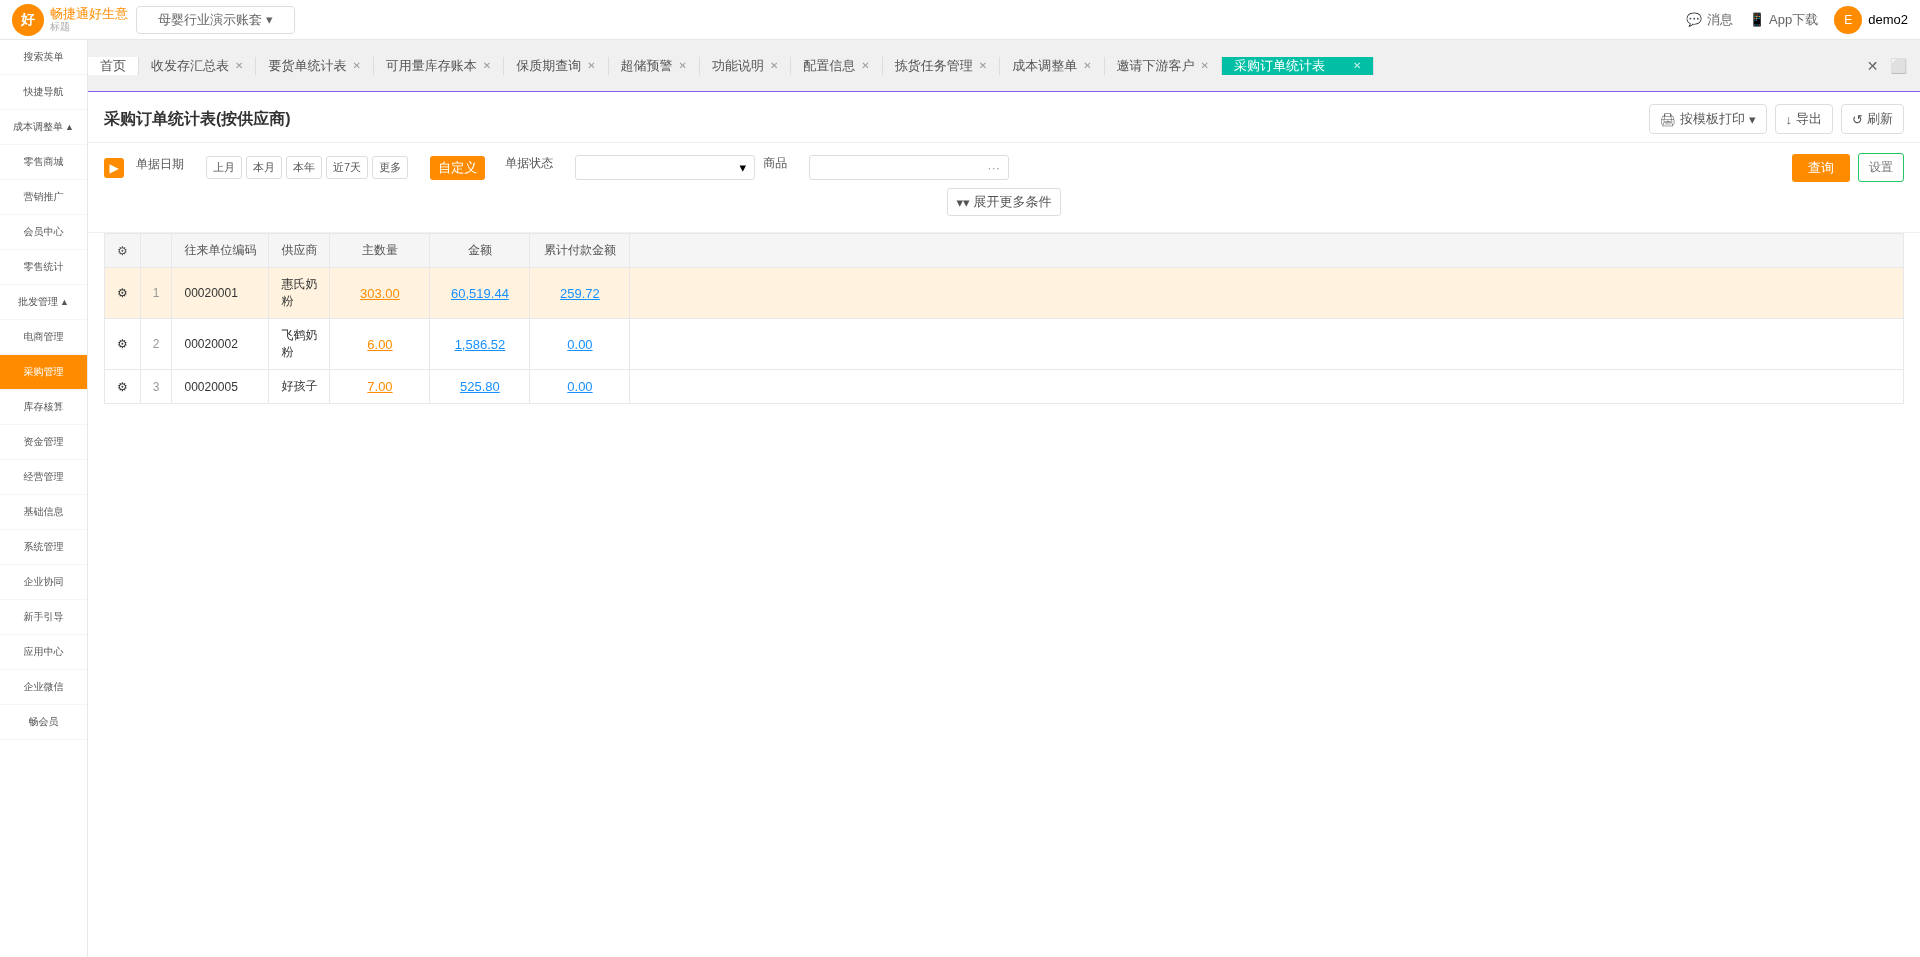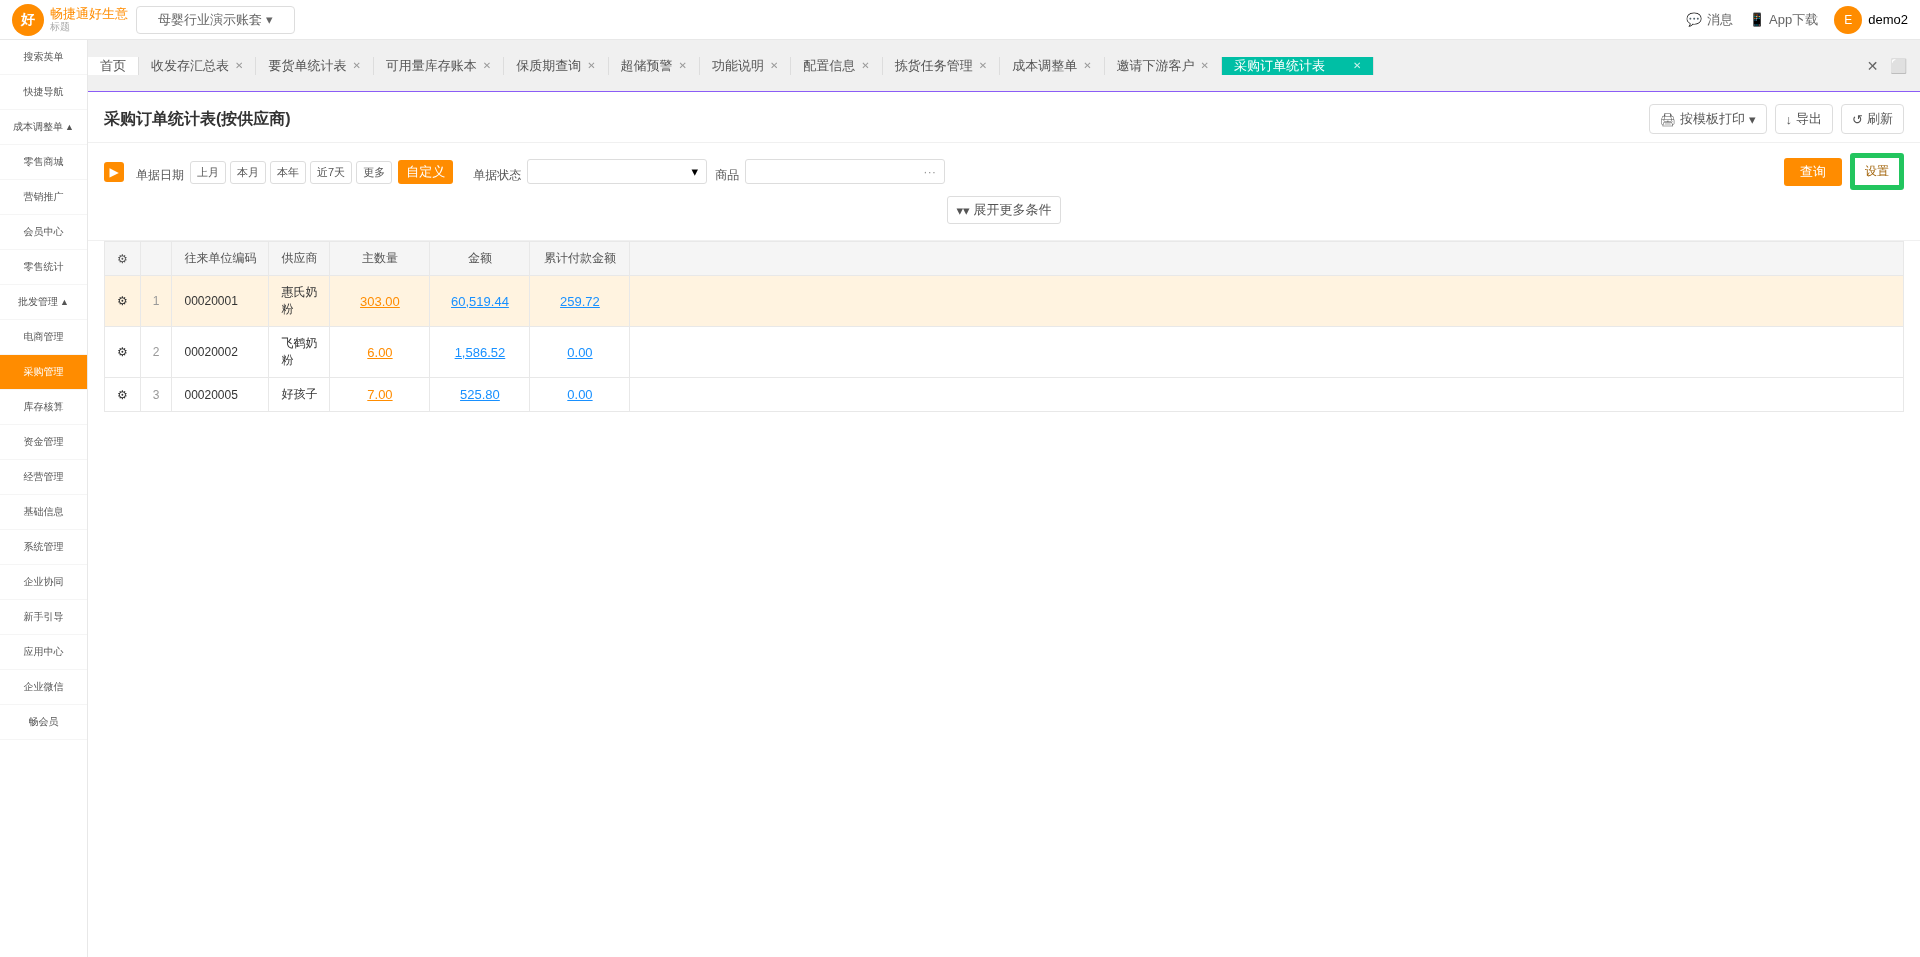--- a/index.html
+++ b/index.html
@@ -46,31 +46,31 @@
     .page-title { font-size: 16px; font-weight: bold; color: #333; }
     .page-header-actions { display: flex; align-items: center; gap: 8px; }
     .btn-print { display: flex; align-items: center; gap: 4px; padding: 5px 10px; border: 1px solid #ddd; border-radius: 4px; background: #fff; cursor: pointer; font-size: 12px; color: #555; }
     .btn-export { display: flex; align-items: center; gap: 4px; padding: 5px 10px; border: 1px solid #ddd; border-radius: 4px; background: #fff; cursor: pointer; font-size: 12px; color: #555; }
     .btn-refresh { display: flex; align-items: center; gap: 4px; padding: 5px 10px; border: 1px solid #ddd; border-radius: 4px; background: #fff; cursor: pointer; font-size: 12px; color: #555; }
 
     
     .filter-area { padding: 10px 16px; background: #fff; border-bottom: 1px solid #f0f0f0; flex-shrink: 0; }
     .filter-row { display: flex; align-items: center; gap: 12px; flex-wrap: wrap; }
     .filter-toggle { width: 20px; height: 20px; background: #ff8c00; color: white; border-radius: 3px; display: flex; align-items: center; justify-content: center; cursor: pointer; font-size: 12px; flex-shrink: 0; }
-    .filter-item { display: flex; align-items: flex-end; gap: 6px; }
+    .filter-item { display: flex; align-items: flex-start; gap: 22px; }
     .filter-label { font-size: 12px; color: #555; white-space: nowrap; }
     .filter-dates { display: flex; align-items: center; gap: 4px; }
     .date-btn { padding: 3px 6px; border: 1px solid #ddd; border-radius: 3px; cursor: pointer; font-size: 11px; color: #555; background: #fff; }
     .date-range-text { font-size: 11px; color: #888; }
     .filter-select { display: flex; align-items: center; gap: 4px; border: 1px solid #ddd; border-radius: 3px; padding: 4px 8px; min-width: 180px; cursor: pointer; background: #fff; }
     .filter-select-label { flex: 1; font-size: 12px; color: #555; }
     .filter-input-area { display: flex; align-items: center; border: 1px solid #ddd; border-radius: 3px; padding: 4px 8px; min-width: 200px; }
     .filter-input-area input { border: none; outline: none; font-size: 12px; flex: 1; }
     .btn-query { padding: 5px 16px; background: #ff8c00; color: white; border: none; border-radius: 3px; cursor: pointer; font-size: 13px; }
-    .btn-settings { padding: 5px 10px; border: 5px solid #22c55e; background: #fff; border-radius: 3px; cursor: pointer; font-size: 12px; color: #a16207; }
+    .btn-settings { padding: 5px 10px; border: 1px solid #22c55e; background: #fff; border-radius: 3px; cursor: pointer; font-size: 12px; color: #737373; }
     .expand-btn { display: flex; align-items: center; gap: 4px; cursor: pointer; font-size: 12px; color: #555; padding: 4px 8px; border: 1px solid #ddd; border-radius: 3px; margin: 6px auto; width: fit-content; background: #fff; }
 
     
     .table-container { flex: 1; overflow: auto; padding: 0 16px; }
     table { width: 100%; border-collapse: collapse; }
     th { background: #f5f5f5; padding: 8px 12px; text-align: center; font-size: 12px; color: #555; font-weight: normal; border: 1px solid #e8e8e8; white-space: nowrap; }
     td { padding: 8px 12px; text-align: center; font-size: 12px; color: #333; border: 1px solid #e8e8e8; }
     .td-left { text-align: left; }
     tr:nth-child(odd) { background: #fff; }
     tr.selected { background: #fff3e0; }

